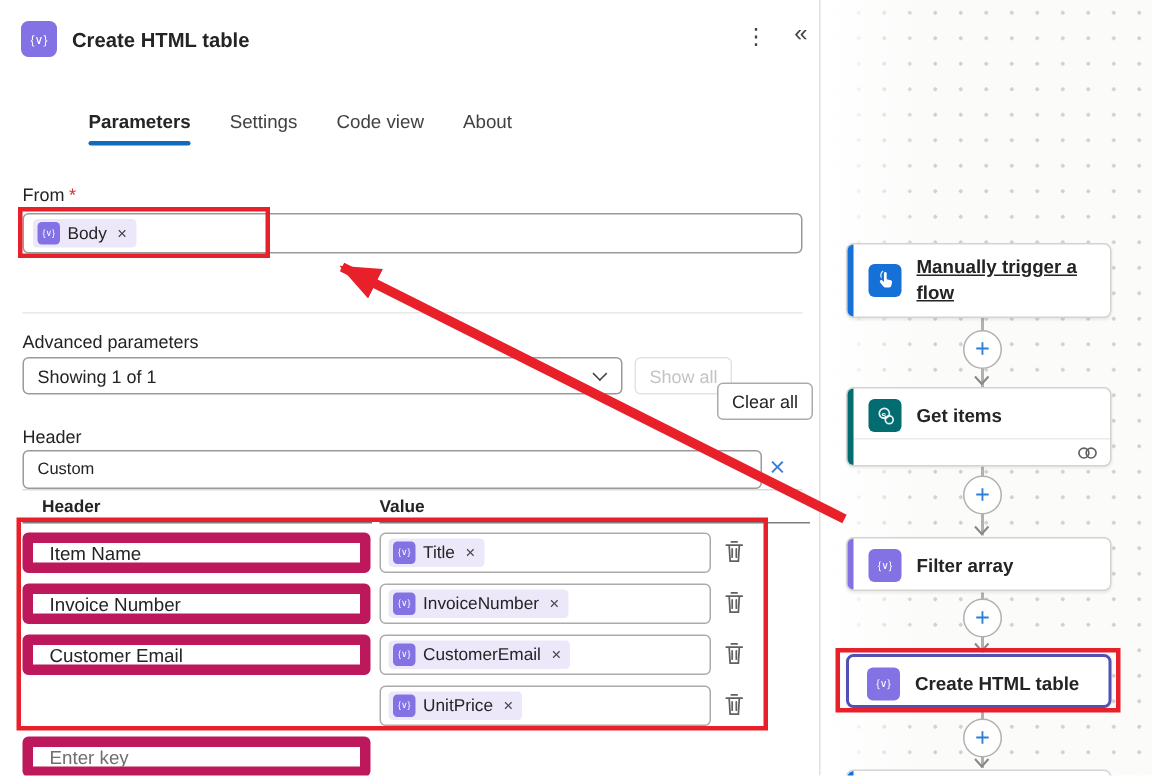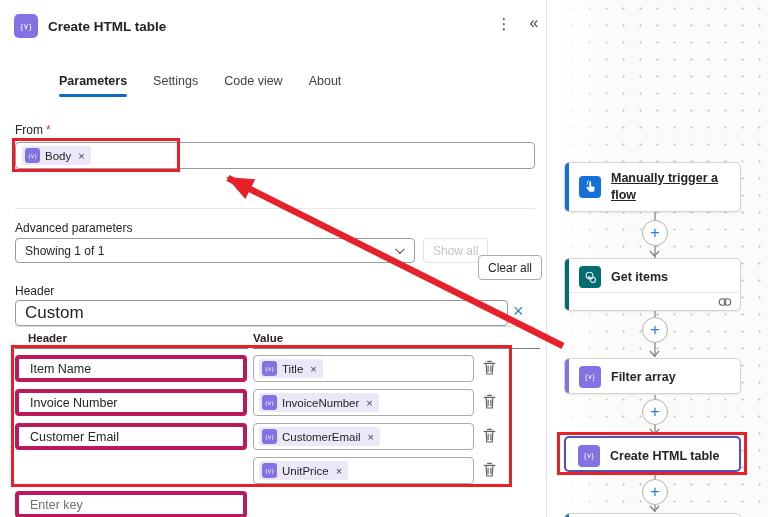--- a/index.html
+++ b/index.html
@@ -38,28 +38,28 @@
   .adv-dd { left:15px; top:238px; width:400px; height:25px; display:flex; align-items:center;
     padding-left:9px; font-size:12px; cursor:pointer; }
   .chev { position:absolute; right:12px; top:8px; width:7px; height:7px; border-right:1.4px solid #424242;
     border-bottom:1.4px solid #424242; transform:rotate(45deg) translateY(-2px); }
   .btn { position:absolute; top:238px; height:25px; border-radius:4px; background:#fff; font-size:12px;
     display:flex; align-items:center; padding:0 9px; cursor:pointer; }
   .btn.disabled { left:423px; border:1px solid #e3e3e3; color:#c4c4c4; cursor:default; }
   .btn.enabled { left:478px; border:1px solid #ababab; color:#242424;margin-top:17px; }
 
   .cols-dd { left:15px; top:300px; width:493px; height:26px; display:flex; align-items:center;
-    padding-left:9px; font-size:17px; cursor:pointer; }
+    padding-left:9px; font-size:11px; cursor:pointer; }
   .clear-x { position:absolute; left:513px; top:301px; font-size:18px; color:#3b7bd8; cursor:pointer; }
 
   .tbl-top { position:absolute; left:15px; top:326px; width:520px; height:1px; background:#dcdcdc; }
   .th { position:absolute; top:332px; font-size:11.5px; font-weight:700; }
   .th-u { position:absolute; top:348px; height:1px; background:#7d7d7d; }
 
-  .row-key { width:232px; height:27px; border:4px solid #be185d; border-radius:4px; font-size:12.5px;
+  .row-key { width:232px; height:27px; border:7px solid #be185d; border-radius:4px; font-size:12.5px;
     padding-left:11px; color:#242424; outline:none; position:absolute; left:15px; font-family:inherit; }
   .row-val { position:absolute; left:253px; width:221px; height:27px; border:1px solid #ababab;
     border-radius:4px; background:#fff; display:flex; align-items:center; padding-left:5px; }
   .row-val input { border:none; outline:none; font-size:12.5px; width:100%; font-family:inherit; color:#242424; }
   .trash { position:absolute; left:481px; width:18px; height:20px; cursor:pointer; }
 
   ::placeholder { color:#6f6f6f; opacity:1; }
 
   
   .ann { position:absolute; border:3px solid #e8202a; pointer-events:none; z-index:40; }

